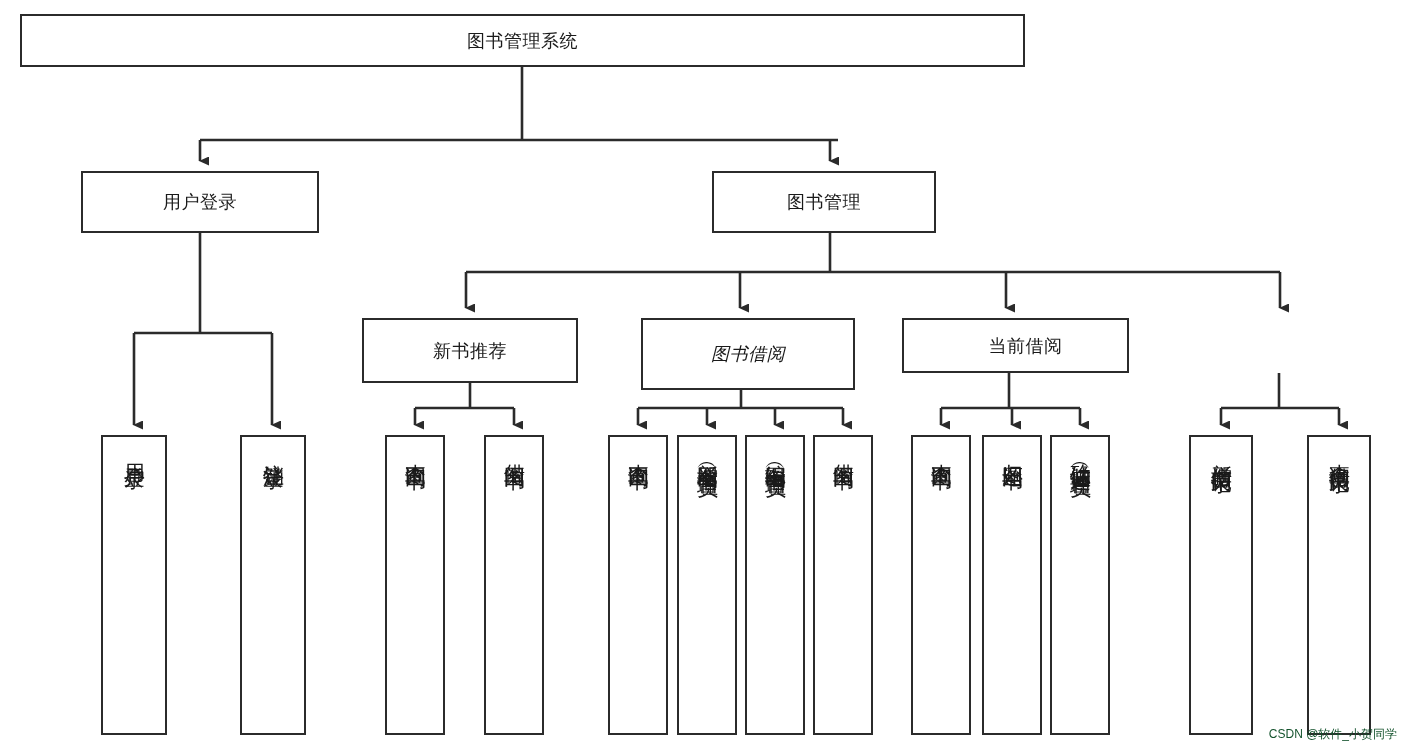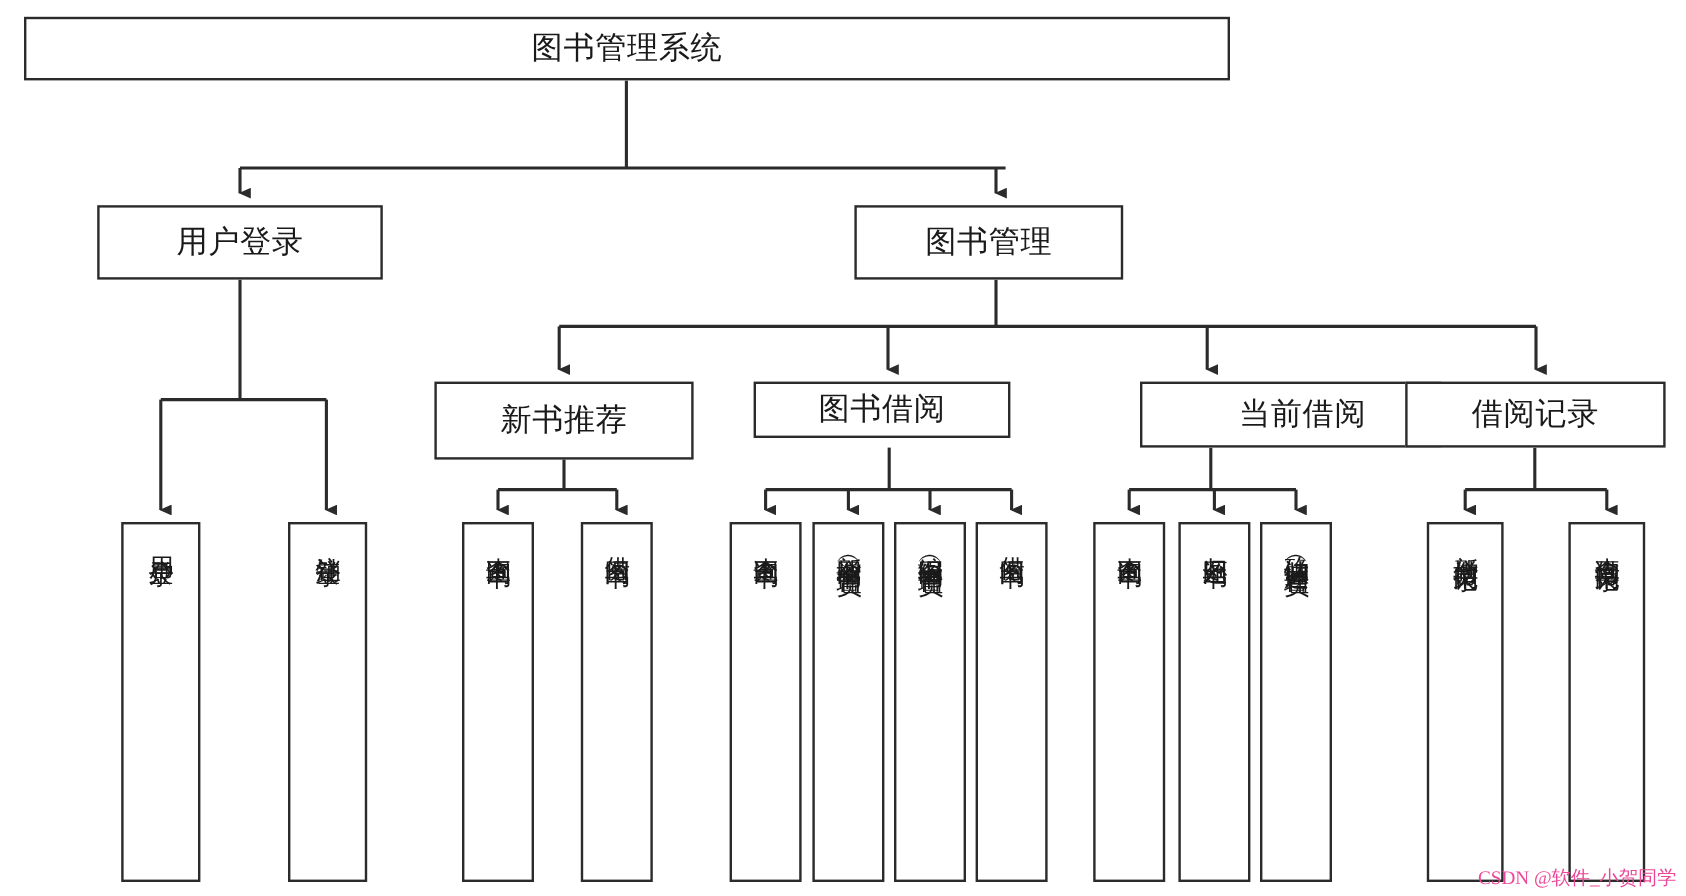--- a/index.html
+++ b/index.html
@@ -37,42 +37,42 @@
     justify-content: center;
     color: #1a1a1a;
   }
   .node-label {
     text-align: center;
     line-height: 1.18;
     letter-spacing: 0.5px;
     white-space: pre;
   }
   .node.horizontal .node-label {
-    font-size: 26px;
+    font-size: 18px;
   }
   .node.vertical {
     align-items: flex-start;
     justify-content: center;
     padding-top: 10px;
   }
   .node.vertical .node-label {
     writing-mode: vertical-rl;
     text-orientation: upright;
     font-size: 21px;
     letter-spacing: 2px;
     line-height: 1;
   }
   #watermark {
     position: absolute;
     right: 8px;
     bottom: 4px;
-    font-size: 16px;
-    color: #ec4899;
+    font-size: 12px;
+    color: #14532d;
     white-space: nowrap;
-    font-family: Liberation Serif, serif;
+    font-family: Liberation Sans, sans-serif;
   }
 </style>
 </head>
 <body>
 
 <div id="diagram-root">
 
   <svg class="connectors" viewBox="0 0 1405 747" xmlns="http://www.w3.org/2000/svg">
     <defs>
       <marker id="arrowhead" markerWidth="9" markerHeight="10" refX="4.5" refY="9" orient="auto" markerUnits="userSpaceOnUse">
@@ -130,28 +130,25 @@
   <div class="node horizontal" style="left: 81px; top: 171px; width: 238px; height: 62px;">
     <span class="node-label">用户登录</span>
   </div>
   <div class="node horizontal" style="left: 712px; top: 171px; width: 224px; height: 62px;">
     <span class="node-label">图书管理</span>
   </div>
 
   <div class="node horizontal" style="left: 362px; top: 318px; width: 216px; height: 65px;">
     <span class="node-label">新书推荐</span>
   </div>
-  <div class="node horizontal" style="left: 628px; top: 318px; width: 214px; height: 47px;">
+  <div class="node horizontal" style="left: 641px; top: 318px; width: 214px; height: 72px; font-style: italic;">
     <span class="node-label">图书借阅</span>
   </div>
-  <div class="node horizontal" style="left: 950px; top: 318px; width: 251px; height: 55px; padding-left: 20px;">
+  <div class="node horizontal" style="left: 902px; top: 318px; width: 227px; height: 55px; padding-left: 20px;">
     <span class="node-label">当前借阅</span>
-  </div>
-  <div class="node horizontal" style="left: 1171px; top: 318px; width: 217px; height: 55px;">
-    <span class="node-label">借阅记录</span>
   </div>
 
   <div class="node vertical" style="left: 101px; top: 435px; width: 66px; height: 300px;">
     <span class="node-label">用户登录</span>
   </div>
   <div class="node vertical" style="left: 240px; top: 435px; width: 66px; height: 300px;">
     <span class="node-label">注销登录</span>
   </div>
   <div class="node vertical" style="left: 385px; top: 435px; width: 60px; height: 300px;">
     <span class="node-label">查询图书</span>

